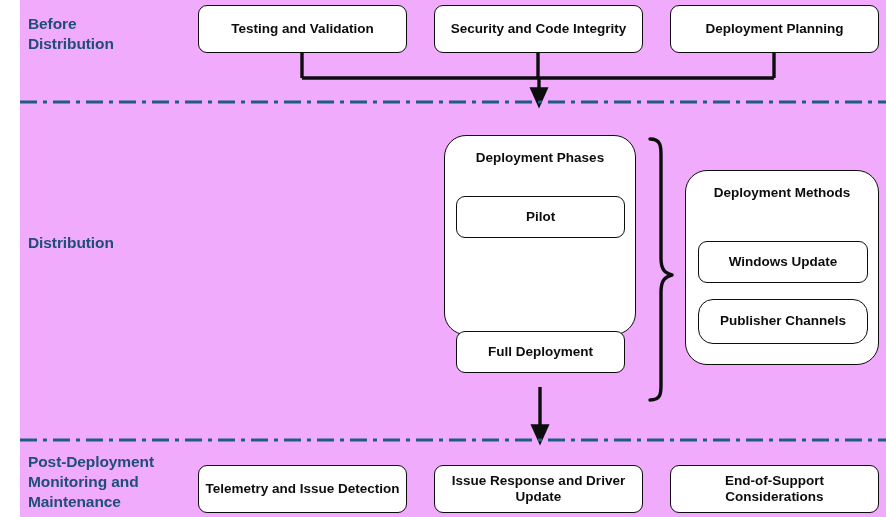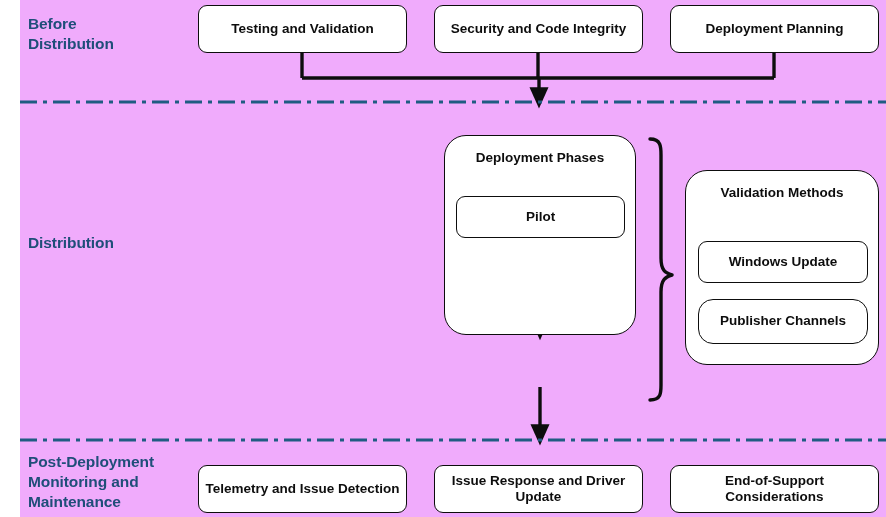--- a/index.html
+++ b/index.html
@@ -126,23 +126,24 @@
 
   <div class="node" style="left:650px; top:5px; width:209px; height:48px;">Deployment Planning</div>
 
   <div class="group-box" style="left:424px; top:135px; width:192px; height:200px;">
     <div class="group-title" style="top:14px;">Deployment Phases</div>
   </div>
 
   <div class="node" style="left:436px; top:196px; width:169px; height:41px;">Pilot</div>
 
 
+  <div class="node" style="left:436px; top:331px; width:169px; height:41px;">Full Deployment</div>
 
   <div class="group-box" style="left:665px; top:170px; width:194px; height:195px;">
-    <div class="group-title" style="top:14px;">Validation Methods</div>
+    <div class="group-title" style="top:14px;">Deployment Methods</div>
   </div>
 
   <div class="node" style="left:678px; top:241px; width:170px; height:41px;">Windows Update</div>
 
   <div class="node" style="left:678px; top:299px; width:170px; height:45px;border-radius:15px;">Publisher Channels</div>
 
   <div class="node" style="left:178px; top:465px; width:209px; height:48px;">Telemetry and Issue Detection</div>
 
   <div class="node" style="left:414px; top:465px; width:209px; height:48px;">Issue Response and Driver Update</div>
 

